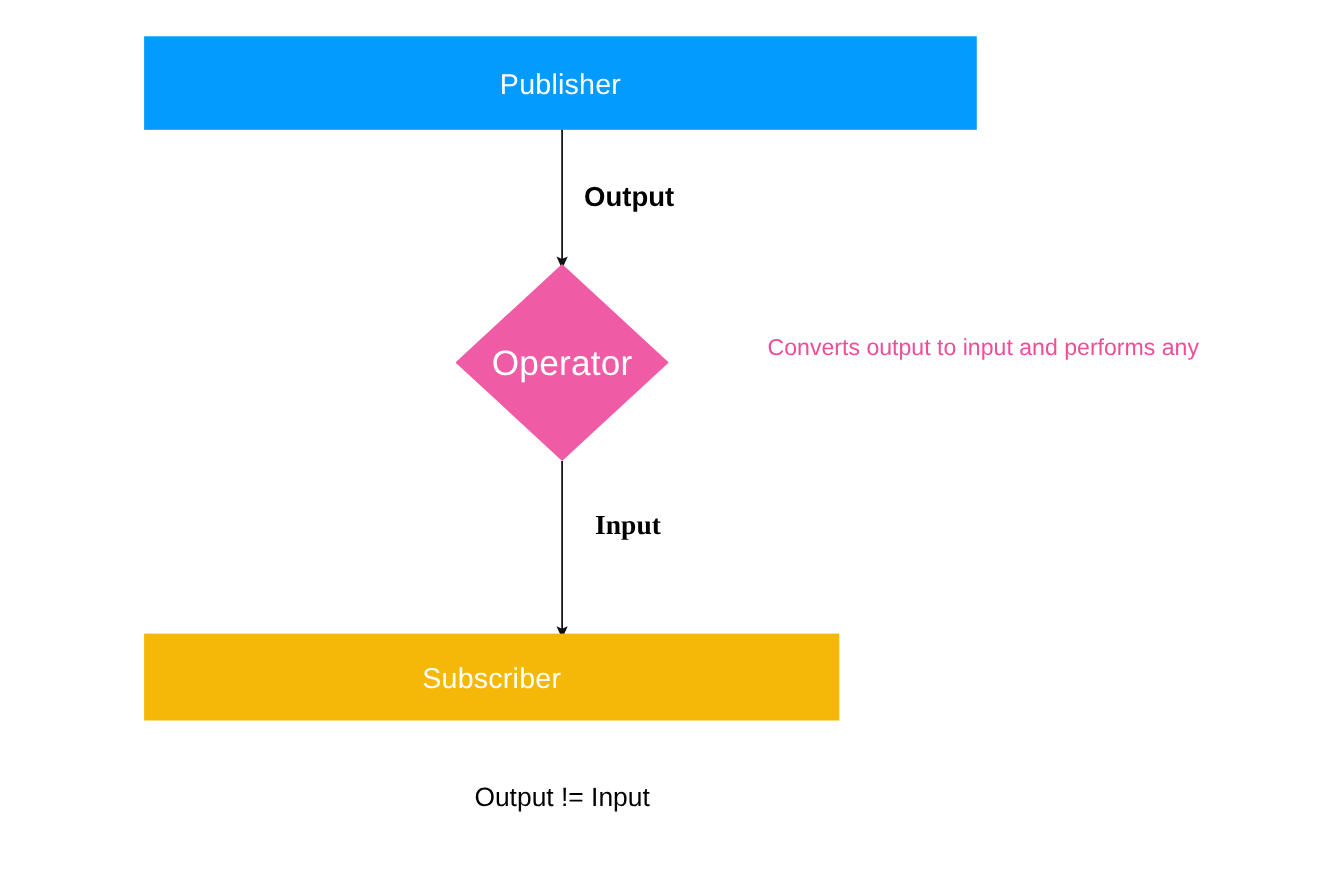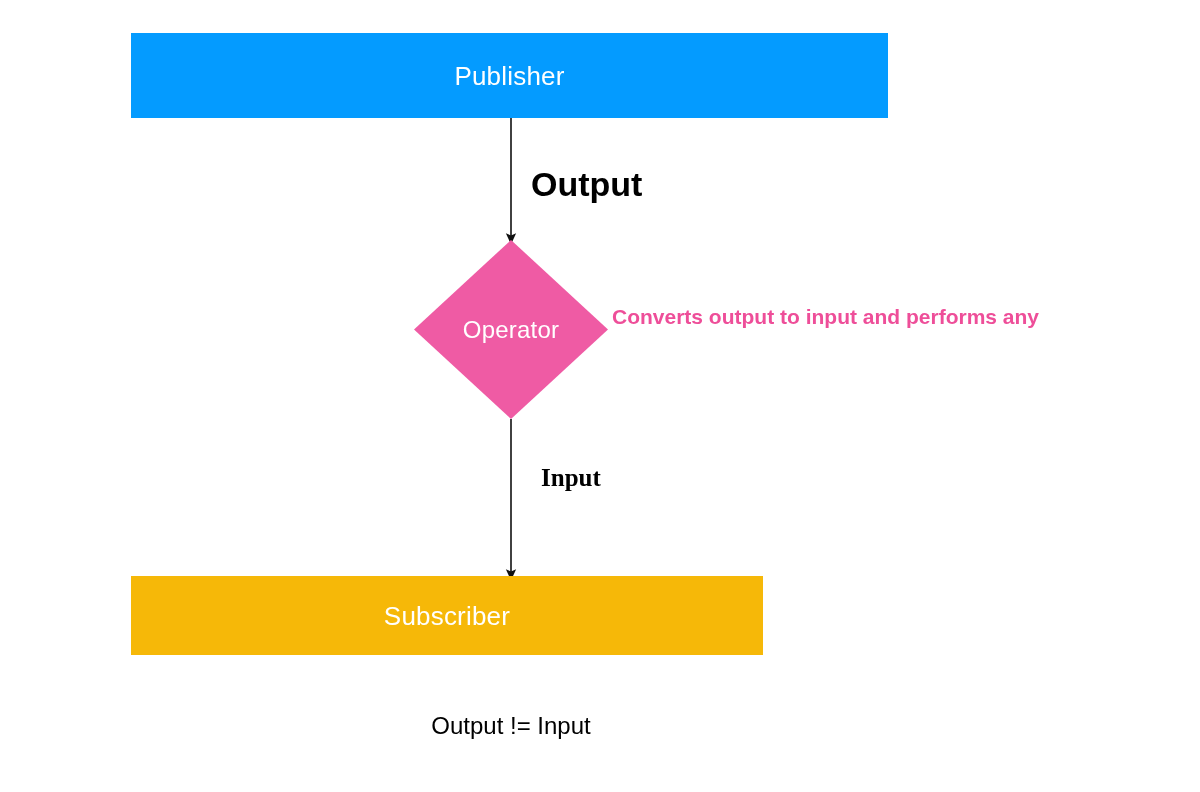--- a/index.html
+++ b/index.html
@@ -86,21 +86,21 @@
   .node-operator .node-label {
     position: absolute;
     left: 0;
     top: 0;
     width: 100%;
     height: 100%;
     display: flex;
     align-items: center;
     justify-content: center;
     color: #ffffff;
-    font-size: 24px;
+    font-size: 32px;
     font-weight: 400;
     letter-spacing: 0.2px;
     line-height: 1;
   }
 
   
   .arrow-layer {
     position: absolute;
     left: 0;
     top: 0;
@@ -113,39 +113,39 @@
   .edge-label {
     position: absolute;
     color: #000000;
     font-weight: bold;
     line-height: 1;
     white-space: nowrap;
   }
   .edge-label-output {
     left: 531px;
     top: 167px;
-    font-size: 34px;
+    font-size: 25px;
   }
   .edge-label-input {
     left: 541px;
     top: 465px;
     font-size: 25px;
     font-family: Liberation Serif, serif;
   }
 
   
   .annotation {
     position: absolute;
     left: 612px;
     top: 303px;
     width: 478px;
-    text-align: left;
+    text-align: right;
     color: #ee4e99;
     font-size: 21px;
-    font-weight: bold;
+    font-weight: normal;
     line-height: 1.35;
   }
   .annotation .ann-line {
     display: block;
   }
 
   
   .caption {
     position: absolute;
     left: 0;

